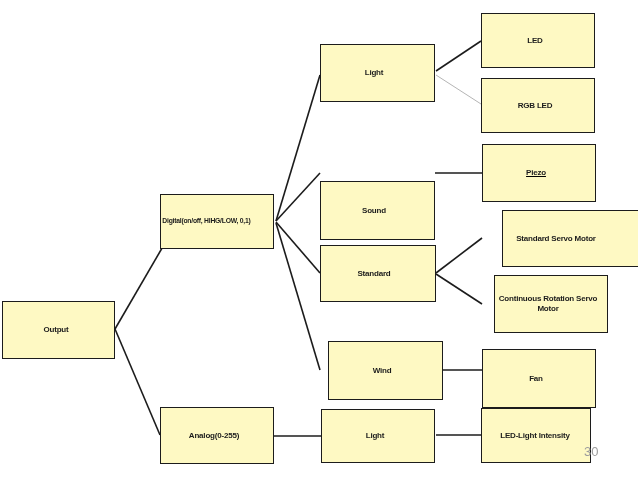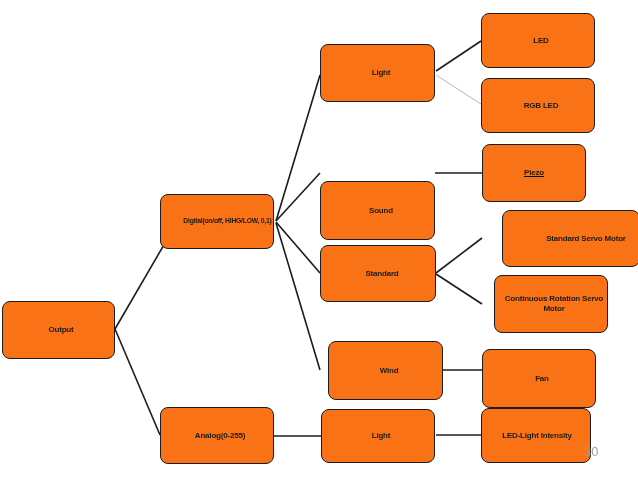--- a/index.html
+++ b/index.html
@@ -16,26 +16,26 @@
     background: #ffffff;
   }
   svg.edges {
     position: absolute; left: 0; top: 0;
     width: 638px; height: 478px;
     z-index: 1;
   }
   .node {
     position: absolute;
     z-index: 2;
-    background: #f97316;
+    background: #fef9c3;
     border: 1.6px solid #1c1c1c;
-    border-radius: 8px;
+    border-radius: 0;
     display: flex;
     align-items: center;
-    justify-content: flex-end;
+    justify-content: flex-start;
     box-sizing: border-box;
   }
   .node .lbl {
     display: block;
     width: 106px;
     text-align: center;
     font-weight: bold;
     font-size: 8px;
     line-height: 1.25;
     letter-spacing: -0.2px;
@@ -111,21 +111,21 @@
   </div>
 
   <div class="node" id="n-led" style="left: 481px; top: 13px; width: 114px; height: 55px;">
     <span class="lbl">LED</span>
   </div>
 
   <div class="node" id="n-rgbled" style="left: 481px; top: 78px; width: 114px; height: 55px;">
     <span class="lbl">RGB LED</span>
   </div>
 
-  <div class="node" id="n-piezo" style="left: 482px; top: 144px; width: 104px; height: 58px; text-decoration: underline;">
+  <div class="node" id="n-piezo" style="left: 482px; top: 144px; width: 114px; height: 58px; text-decoration: underline;">
     <span class="lbl">Piezo</span>
   </div>
 
   <div class="node" id="n-servo_std" style="left: 482px; top: 210px; width: 138px; height: 57px; margin-left: 20px;">
     <span class="lbl">Standard Servo Motor</span>
   </div>
 
   <div class="node" id="n-servo_cont" style="left: 494px; top: 275px; width: 114px; height: 58px;">
     <span class="lbl">Continuous Rotation Servo Motor</span>
   </div>

